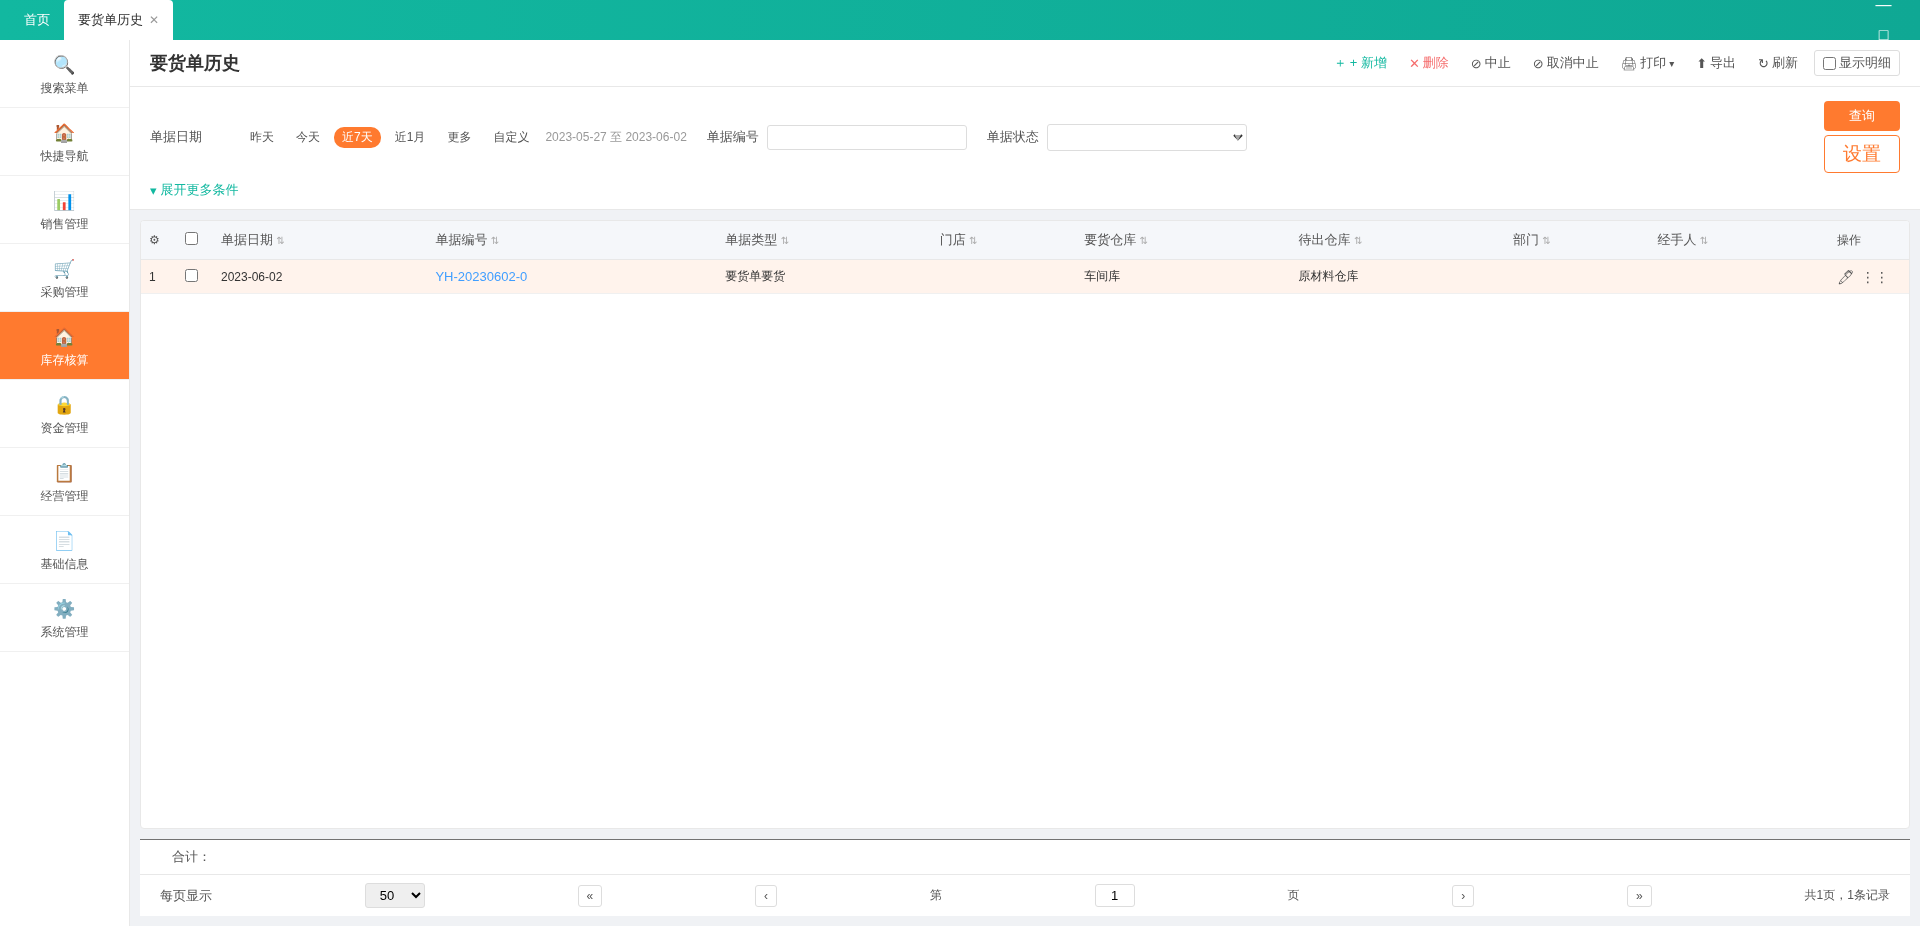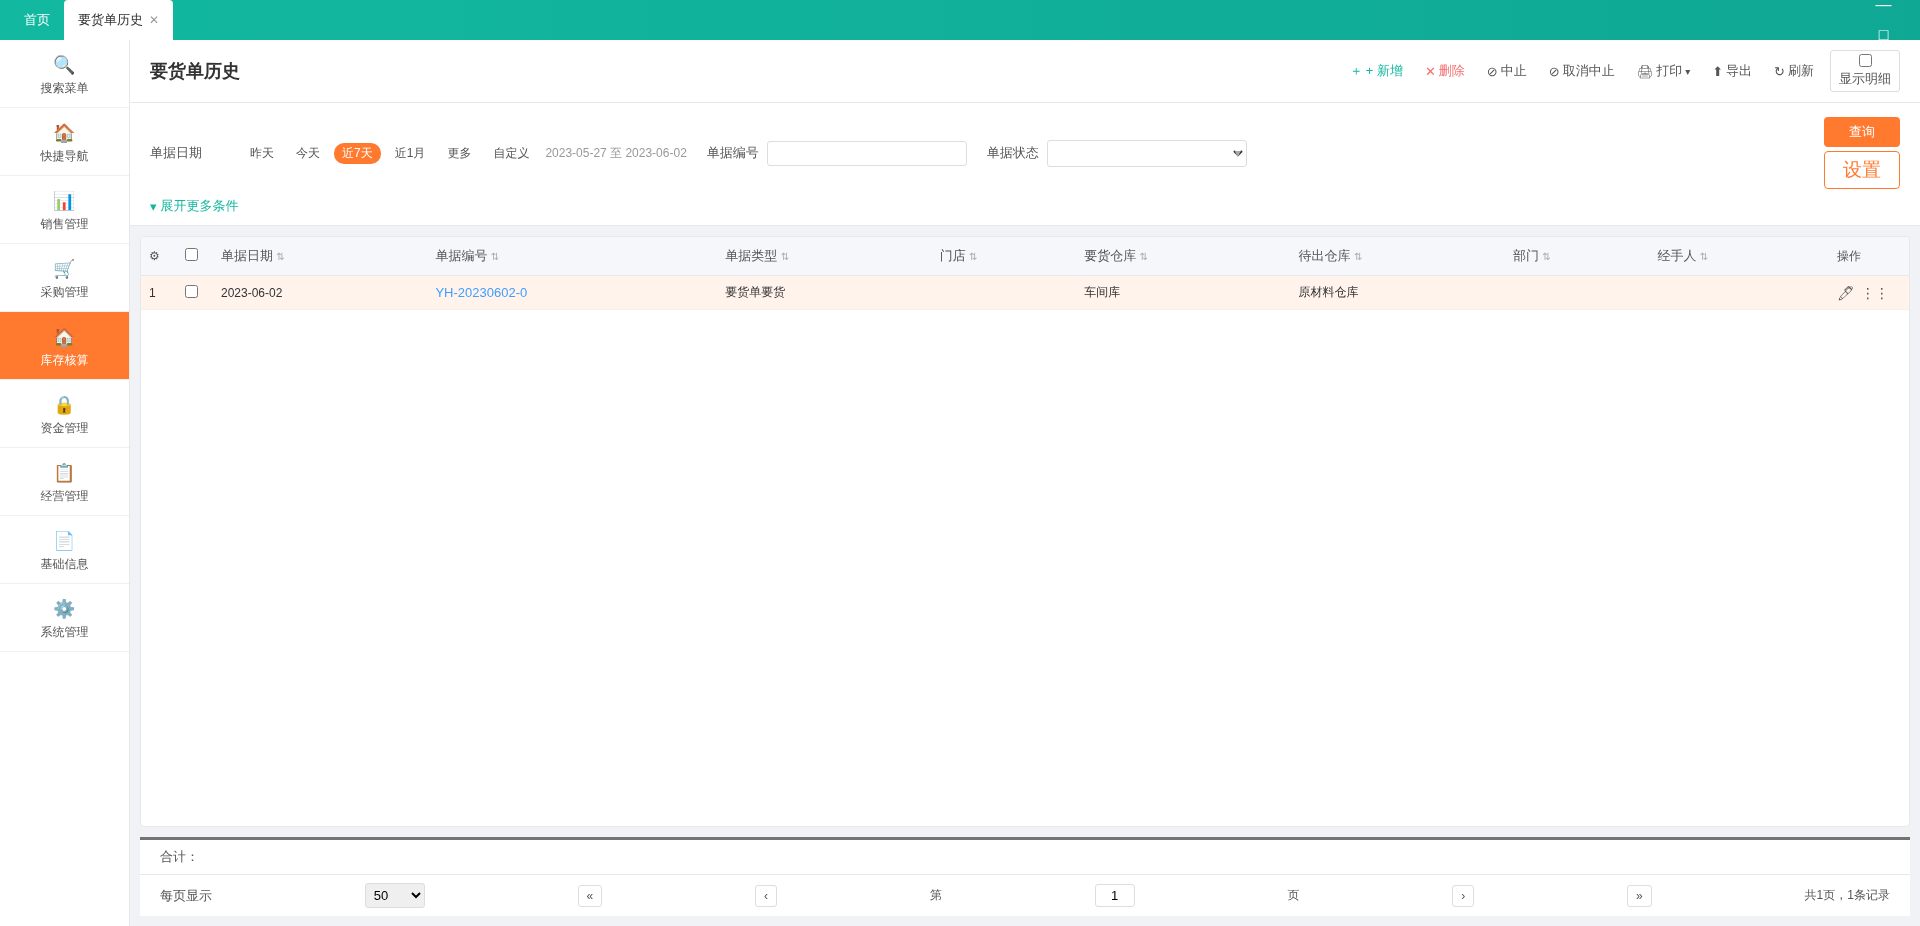--- a/index.html
+++ b/index.html
@@ -131,21 +131,20 @@
     .display-cell-btn {
       display: flex;
       align-items: center;
       gap: 3px;
       cursor: pointer;
       color: #555;
       font-size: 12px;
       border: 1px solid #ddd;
       padding: 3px 8px;
       border-radius: 3px;
-      flex-direction: column;
     }
     .query-btn {
       background: #ff7a2f;
       color: #fff;
       border: none;
       padding: 6px 18px;
       border-radius: 4px;
       cursor: pointer;
       font-size: 13px;
     }
@@ -261,22 +260,22 @@
       color: #333;
       font-size: 12px;
     }
     .link-text { color: #409eff; cursor: pointer; }
     .table-ops { display: flex; gap: 6px; align-items: center; }
     .op-icon { cursor: pointer; color: #555; font-size: 14px; }
 
     
     .footer-bar {
       background: #fff;
-      border-top: 3px solid #737373;
-      padding: 8px 20px;
+      border-top: 1px solid #737373;
+      padding: 8px 32px;
       display: flex;
       align-items: center;
       justify-content: space-between;
       margin: 0 10px 0;
     }
     .total-label { color: #555; font-size: 13px; }
 
     
     .pagination-area {
       background: #fff;
@@ -284,21 +283,21 @@
       padding: 8px 20px;
       display: flex;
       align-items: center;
       justify-content: space-between;
       gap: 8px;
       margin: 0 10px 10px;
     }
     .page-size-label { color: #555; }
     .page-size-select {
       border: 1px solid #ddd;
-      padding: 3px 4px;
+      padding: 3px 10px;
       border-radius: 3px;
       width: 60px;
     }
     .page-btn {
       border: 1px solid #ddd;
       background: #fff;
       padding: 3px 8px;
       border-radius: 3px;
       cursor: pointer;
       color: #555;

